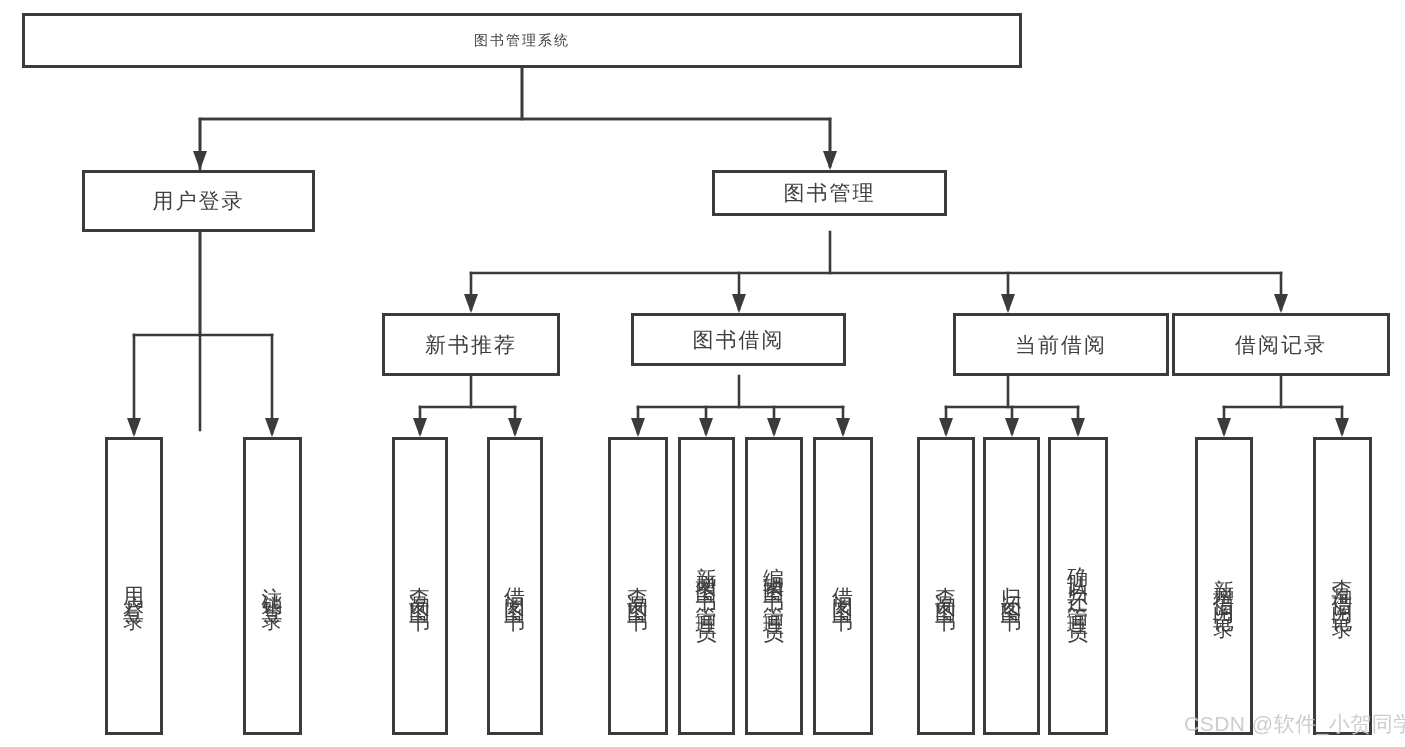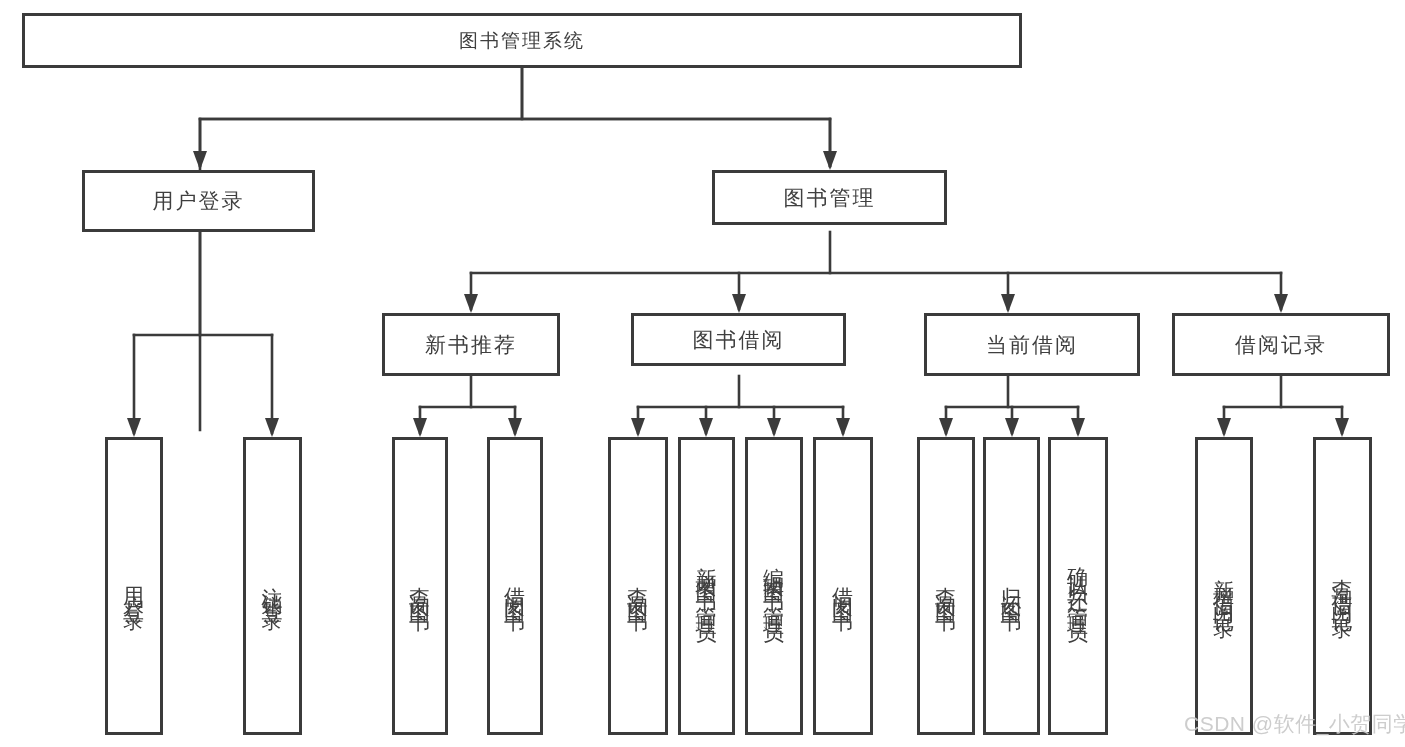--- a/index.html
+++ b/index.html
@@ -14,21 +14,21 @@
   .box{
     position:absolute;
     box-sizing:border-box;
     border:3px solid #3b3b3b;
     background:#ffffff;
     display:flex;align-items:center;justify-content:center;
     color:#3f3f3f;
     z-index:2;
   }
   .box.h span{font-size:21px;letter-spacing:2px;white-space:nowrap;}
-  .box.root span{font-size:19px;letter-spacing:2px;}
+  .box.root span{font-size:14px;letter-spacing:2px;}
   .box.v span{
     writing-mode:vertical-rl;
     text-orientation:mixed;
     font-size:21px;
     line-height:1;
     letter-spacing:8px;
     white-space:nowrap;
   }
   #watermark{
     position:absolute;
@@ -120,31 +120,31 @@
     </g>
   </svg>
 
   <div class="box h root" style="left:22px;top:13px;width:1000px;height:55px">
     <span>图书管理系统</span>
   </div>
 
   <div class="box h" style="left:82px;top:170px;width:233px;height:62px">
     <span>用户登录</span>
   </div>
-  <div class="box h" style="left:712px;top:170px;width:235px;height:55px">
+  <div class="box h" style="left:712px;top:170px;width:235px;height:46px">
     <span>图书管理</span>
   </div>
 
   <div class="box h" style="left:382px;top:313px;width:178px;height:63px">
     <span>新书推荐</span>
   </div>
   <div class="box h" style="left:631px;top:313px;width:215px;height:53px">
     <span>图书借阅</span>
   </div>
-  <div class="box h" style="left:924px;top:313px;width:216px;height:63px">
+  <div class="box h" style="left:953px;top:313px;width:216px;height:63px">
     <span>当前借阅</span>
   </div>
   <div class="box h" style="left:1172px;top:313px;width:218px;height:63px">
     <span>借阅记录</span>
   </div>
 
   <div class="box v" style="left:105px;top:437px;width:58px;height:298px">
     <span>用户登录</span>
   </div>
   <div class="box v" style="left:243px;top:437px;width:59px;height:298px">

